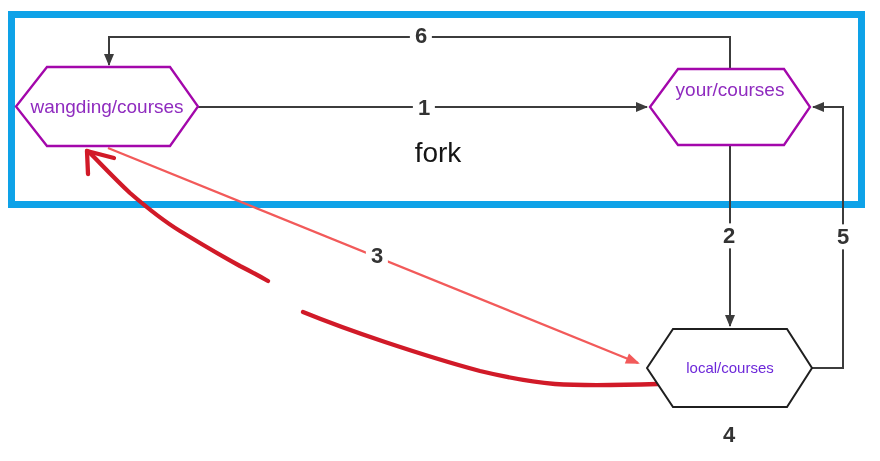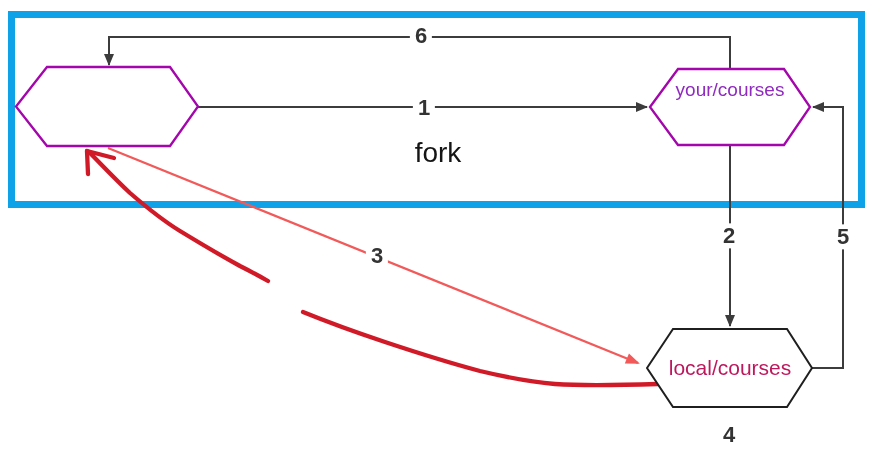--- a/index.html
+++ b/index.html
@@ -7,21 +7,21 @@
     position:relative;width:880px;height:461px;overflow:hidden;background:#fff;
     font-family:"Liberation Sans","DejaVu Sans",sans-serif;
   }
   .github-box{
     position:absolute;left:8px;top:11px;width:857px;height:197px;
     box-sizing:border-box;border:7px solid #0ea2e8;background:transparent;
   }
   svg.edges{position:absolute;left:0;top:0;}
   .lbl{position:absolute;transform:translate(-50%,-50%);white-space:nowrap;line-height:1.1;}
   .node-lbl{font-size:19px;color:#8f2bbf;}
-  .node-lbl.dark{font-size:21px;color:#be185d;}
+  .node-lbl.dark{font-size:15px;color:#6d28d9;}
   .region-lbl{font-size:30px;color:#23a7e0;}
   .word-lbl{font-size:28px;color:#151515;}
   .num{
     position:absolute;transform:translate(-50%,-50%);
     font-size:22px;font-weight:700;color:#333;background:#fff;
     padding:0 5px;line-height:1.15;white-space:nowrap;
   }
 </style>
 </head>
 <body>
@@ -57,20 +57,21 @@
                C198,242 220,255 240,266 C252,272 261,277 268,281"></path>
       <path d="M303,312 C330,323 355,332 385,342 C415,352 450,363 480,371
                C505,377 530,382 555,384 C585,386 625,385 658,384"></path>
     </g>
 
     <polygon points="16,106.5 47,67 170,67 198,106.5 170,146 47,146" fill="#ffffff" stroke="#a307ab" stroke-width="2.3"></polygon>
     <polygon points="650,107 678,69 784,69 810,107 784,145 678,145" fill="#ffffff" stroke="#a307ab" stroke-width="2.3"></polygon>
     <polygon points="647,368 673,329 787,329 812,368 787,407 673,407" fill="#ffffff" stroke="#1f1f1f" stroke-width="2"></polygon>
   </svg>
 
+  <div class="lbl node-lbl" style="left:107px;top:107px">wangding/courses</div>
   <div class="lbl node-lbl" style="left:730px;top:90px">your/courses</div>
   <div class="lbl node-lbl dark" style="left:730px;top:368px">local/courses</div>
 
 
   <div class="lbl word-lbl" style="left:438px;top:153px">fork</div>
 
   <div class="num" style="left:421px;top:36px">6</div>
   <div class="num" style="left:424px;top:108px">1</div>
   <div class="num" style="left:729px;top:236px">2</div>
   <div class="num" style="left:843px;top:237px">5</div>

